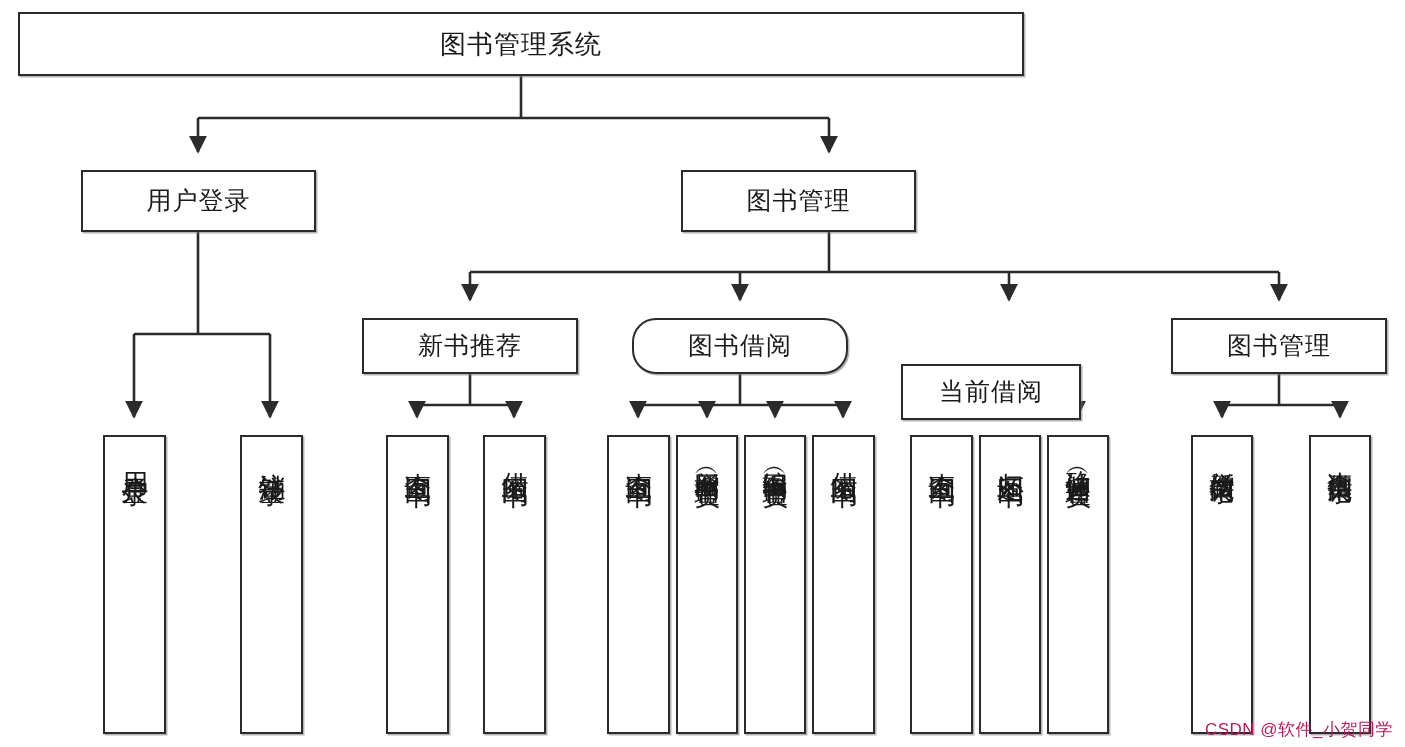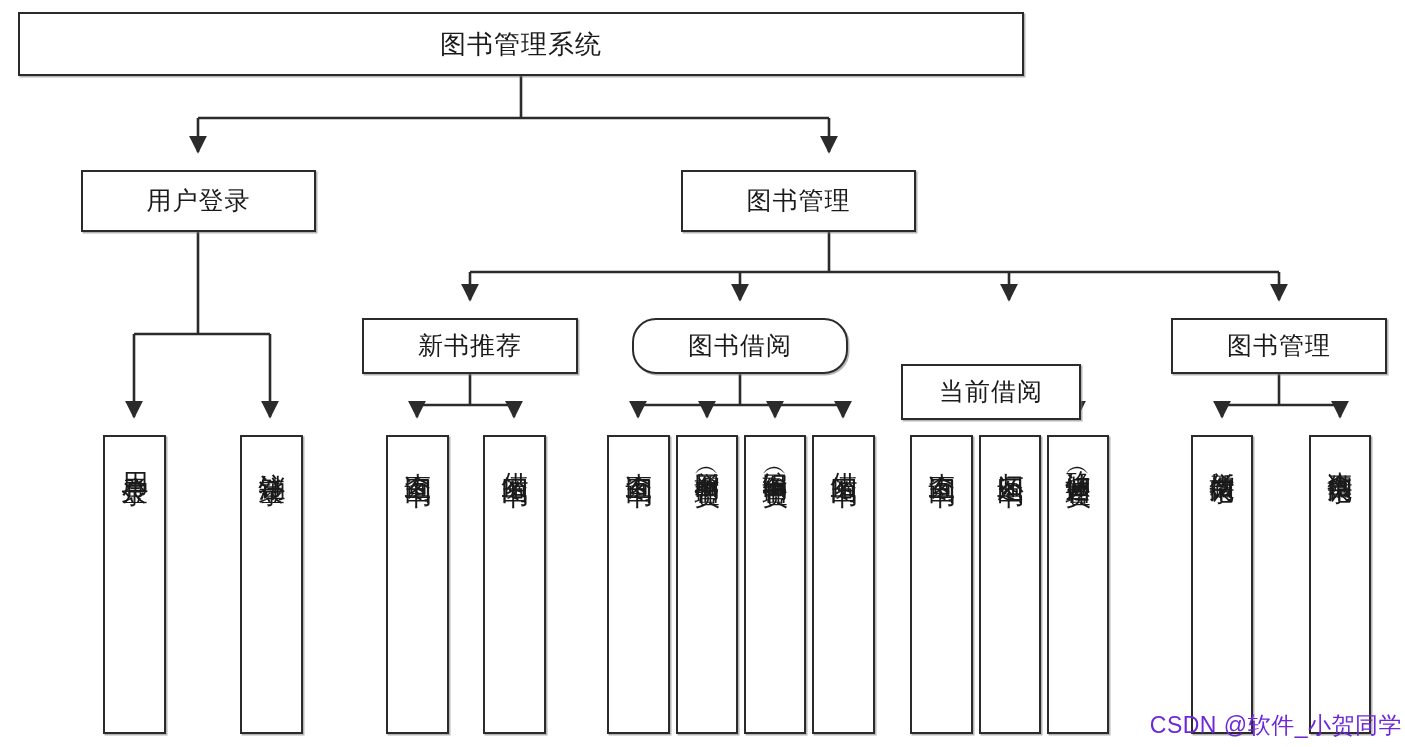--- a/index.html
+++ b/index.html
@@ -65,24 +65,24 @@
     line-height: 1.0;
     letter-spacing: 3px;
     white-space: nowrap;
   }
   .node.v.small .lbl {
     font-size: 25px;
     letter-spacing: 2px;
   }
   #watermark {
     position: absolute;
-    right: 3px;
+    right: 12px;
     bottom: 6px;
-    font-size: 23px;
-    color: #6d28d9;
+    font-size: 17px;
+    color: #be185d;
     letter-spacing: 0.5px;
     white-space: nowrap;
     user-select: none;
   }
 </style>
 </head>
 <body>
 
 <div id="canvas">
 

